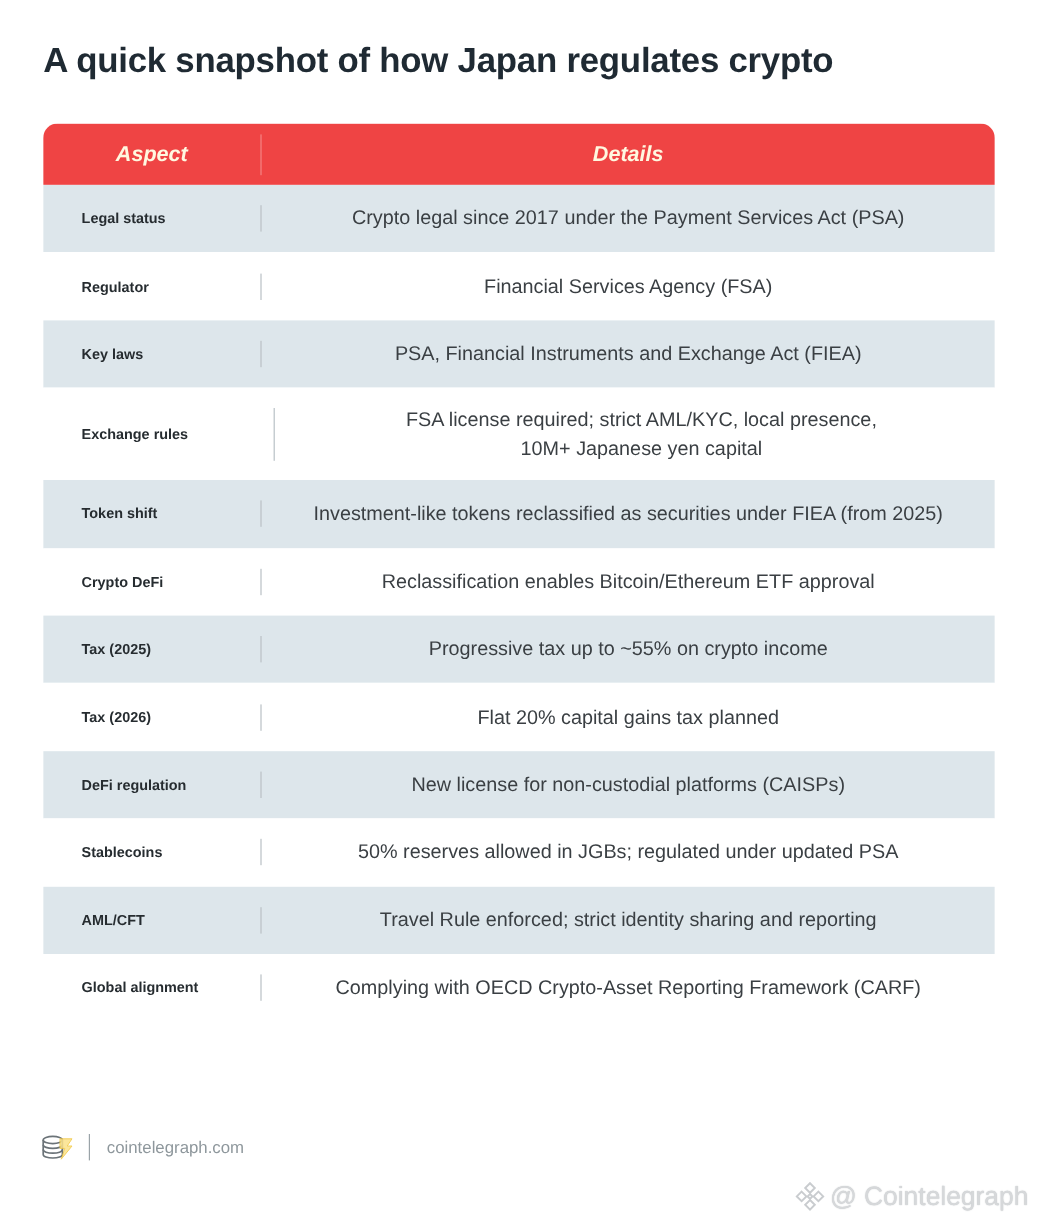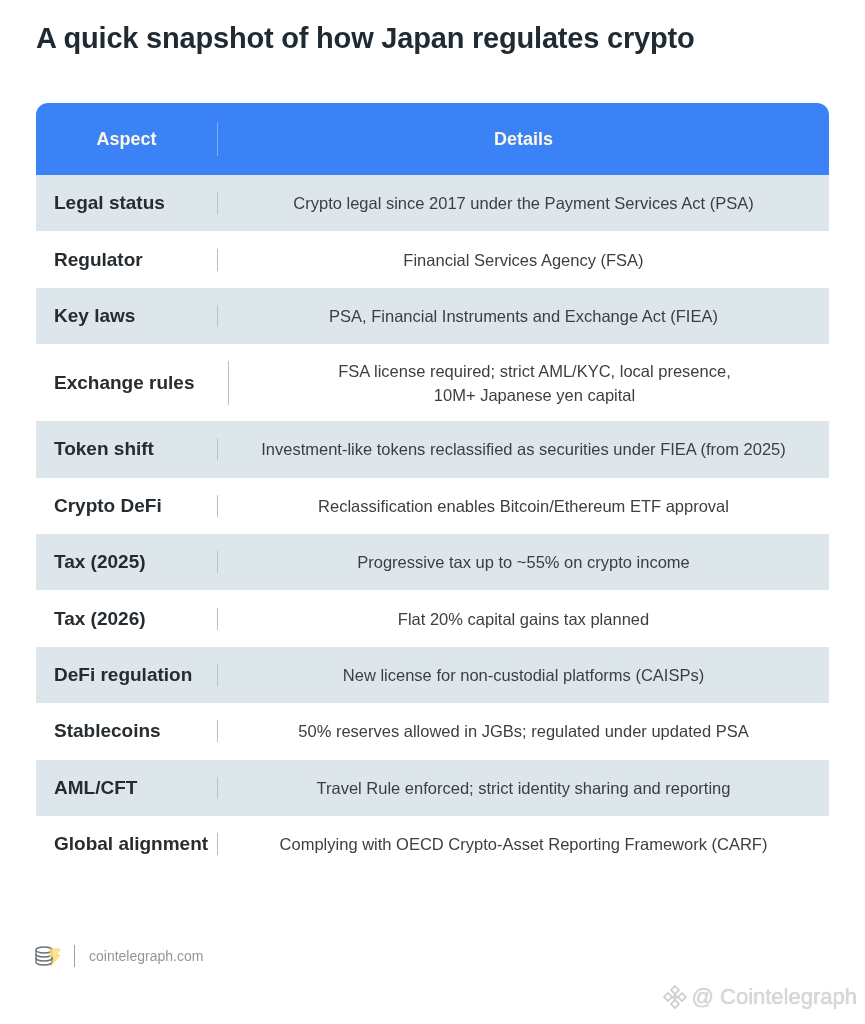--- a/index.html
+++ b/index.html
@@ -11,42 +11,43 @@
       width: 865px;
       height: 1024px;
       position: relative;
       overflow: hidden;
       font-family: "Liberation Sans", "DejaVu Sans", sans-serif;
       color: #2a2f33;
     }
     .page-title {
       position: absolute;
       left: 36px;
-      top: 22px;
+      top: 35px;
       margin: 0;
       font-size: 29px;
       font-weight: bold;
       color: #1f2a33;
       letter-spacing: -0.2px;
       white-space: nowrap;
     }
     .table {
       position: absolute;
       left: 36px;
       top: 103px;
       width: 793px;
       border-radius: 12px;
       overflow: hidden;
     }
     .thead {
-      height: 72px;
-      background: #3b82f6;
+      height: 51px;
+      background: #ef4444;
       display: flex;
       align-items: center;
       position: relative;
+      font-style: italic;
     }
     .th {
       color: #fff8e0;
       font-weight: bold;
       font-size: 18px;
       text-align: center;
     }
     .th.aspect { width: 181px; }
     .th.details { flex: 1; }
     .th-divider {
@@ -58,23 +59,23 @@
       display: flex;
       align-items: center;
       height: 56.4px;
       background: #ffffff;
     }
     .row.tall { height: 77px; gap: 11px; }
     .row.shaded { background: #dde6eb; }
     .cell-aspect {
       width: 181px;
       box-sizing: border-box;
-      padding-left: 18px;
+      padding-left: 32px;
       font-weight: bold;
-      font-size: 19px;
+      font-size: 12px;
       color: #262c30;
       white-space: nowrap;
     }
     .cell-divider {
       width: 1px;
       height: 22px;
       background: #b9c1c6;
     }
     .row.tall .cell-divider { height: 44px; }
     .cell-details {

